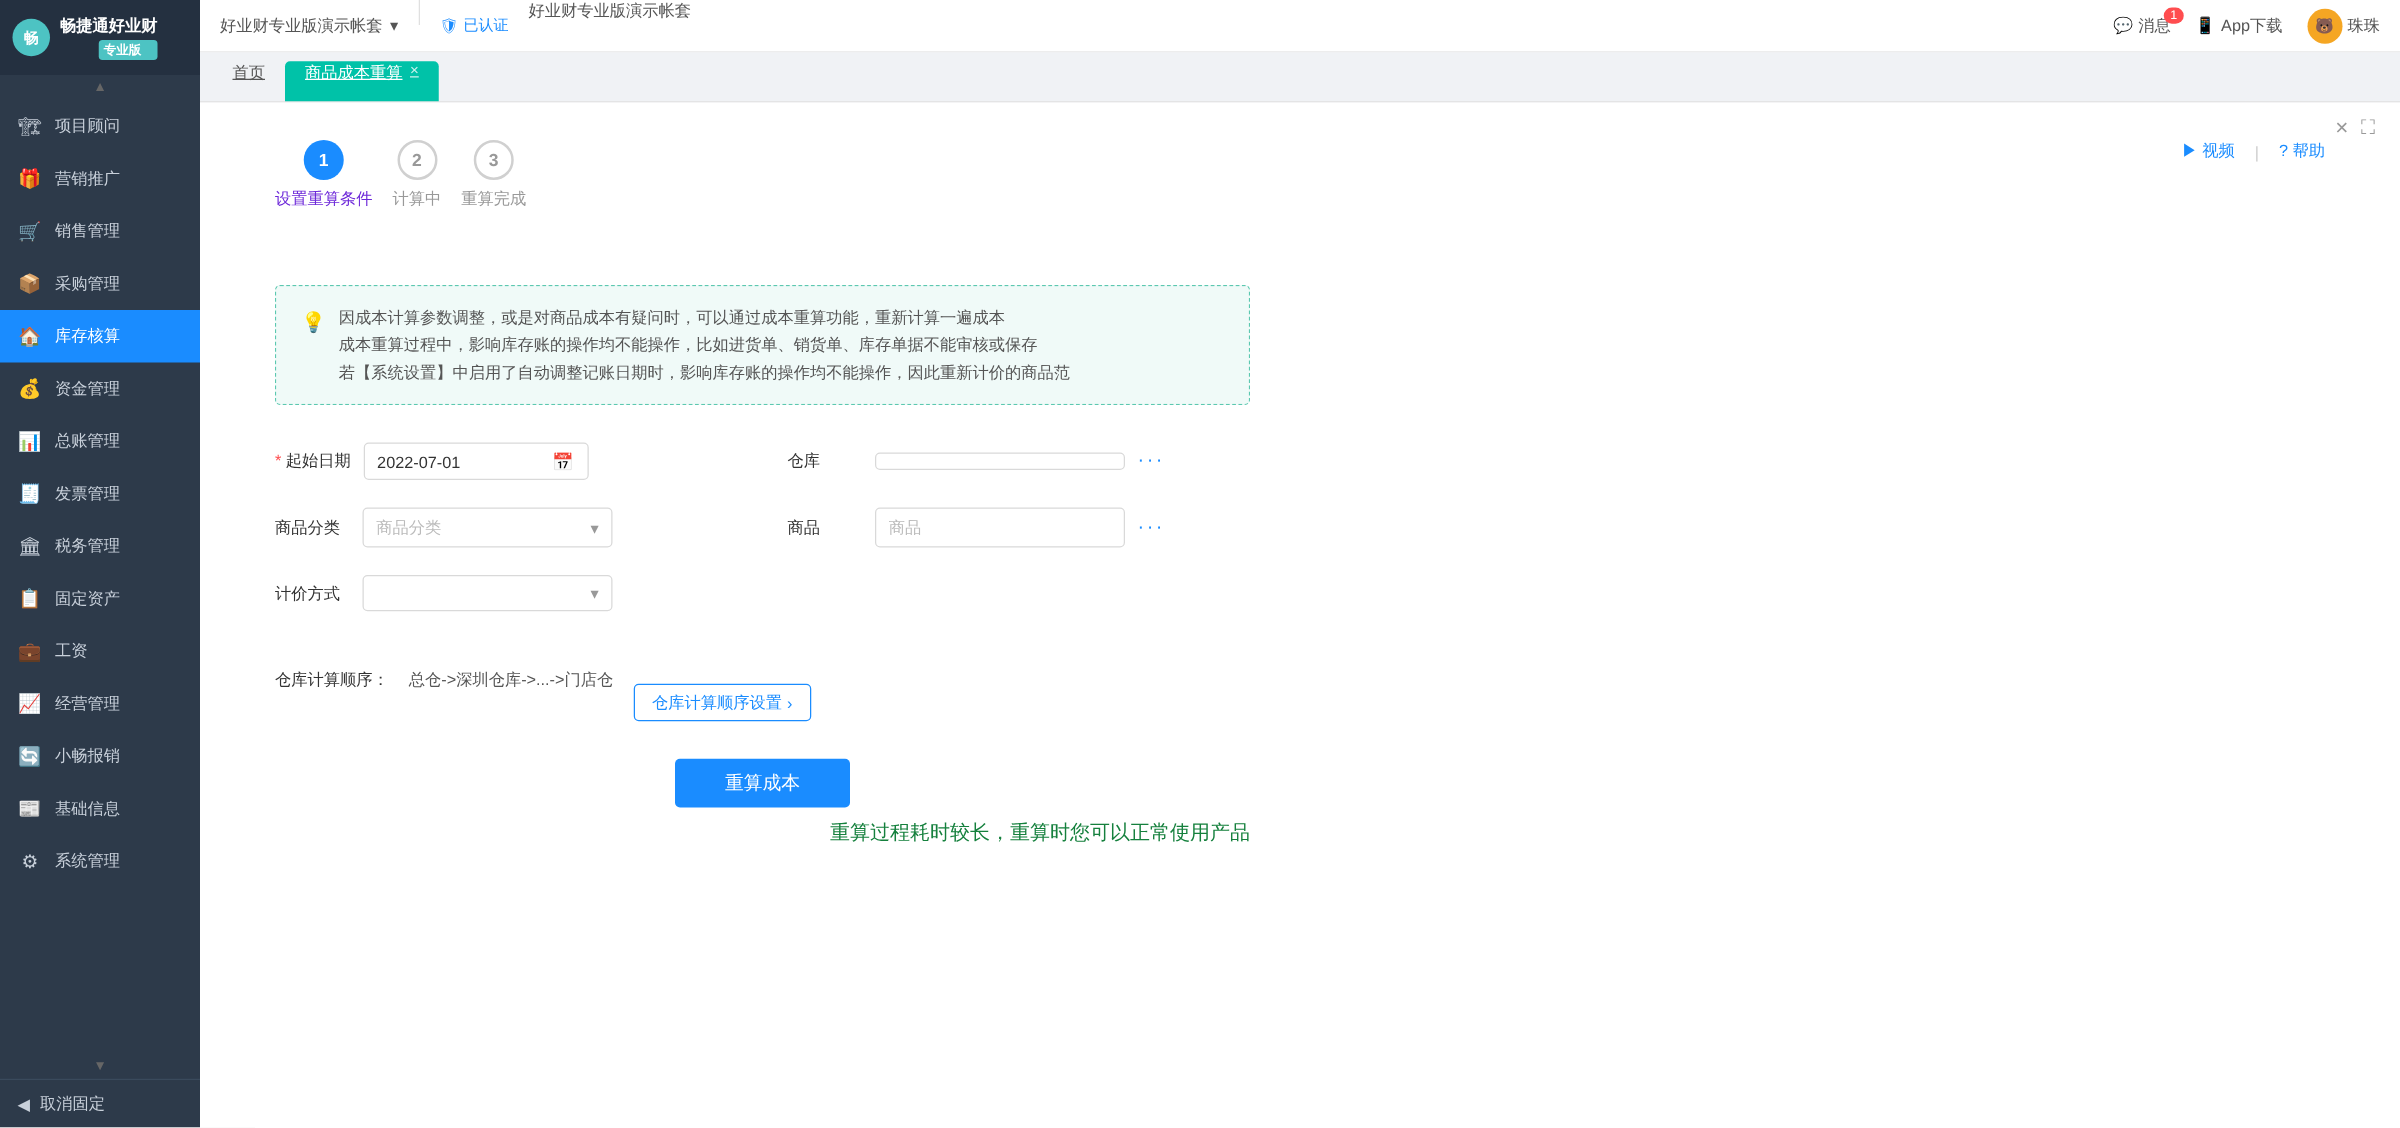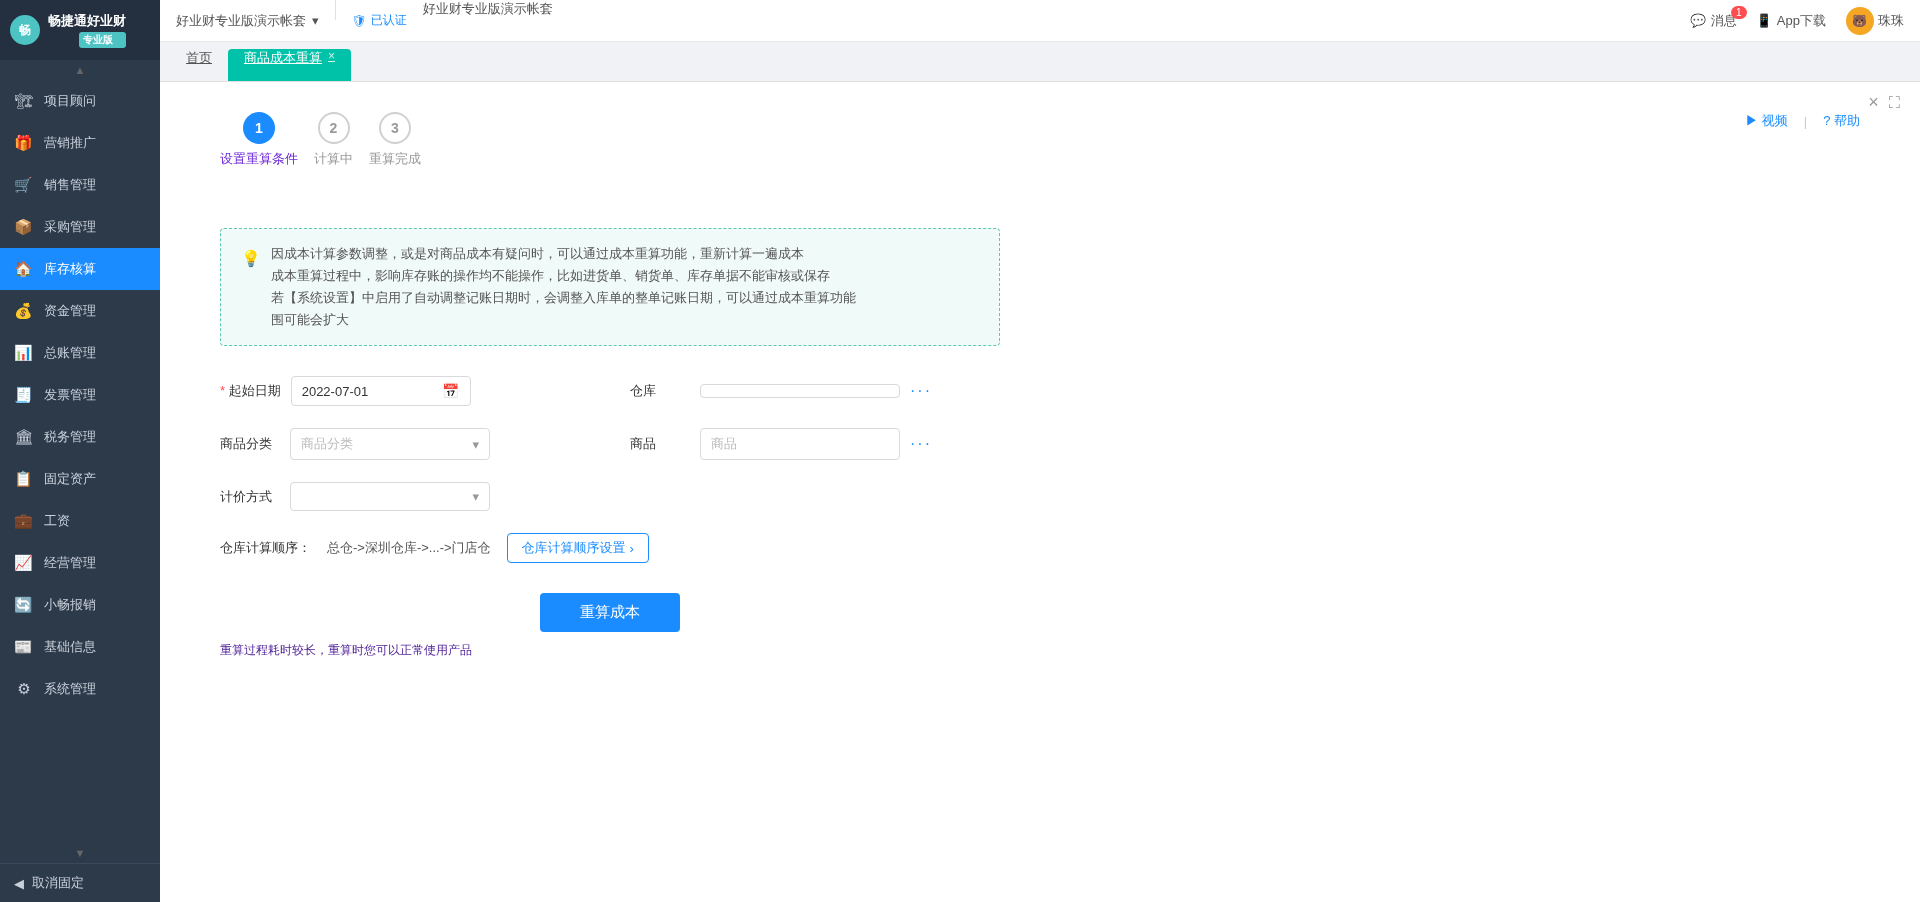--- a/index.html
+++ b/index.html
@@ -343,38 +343,39 @@
       background: #fff;
       border: 1px solid #1a8cff;
       border-radius: 4px;
       padding: 5px 14px;
       color: #1a8cff;
       font-size: 13px;
       cursor: pointer;
       display: flex;
       align-items: center;
       gap: 4px;
+      margin-top: 36px;
     }
 
     
     .btn-primary {
       background: #1a8cff;
       color: #fff;
       border: none;
       border-radius: 4px;
       padding: 10px 40px;
       font-size: 15px;
       cursor: pointer;
       display: block;
       margin: 20px auto 10px;
     }
     .btn-note {
-      text-align: left;
-      color: #4c1d95;
-      font-size: 12px;
+      text-align: right;
+      color: #15803d;
+      font-size: 16px;
       margin-top: 6px;
     }
   </style>
 </head>
 <body>
 
 <div class="sidebar">
   <div class="sidebar-logo">
     <div class="logo-icon">畅</div>
     <div>
@@ -538,22 +539,21 @@
           <span>帮助</span>
         </span>
       </div>
     </div>
 
     <div class="info-box">
       <span class="info-icon">💡</span>
       <div>
         <div>因成本计算参数调整，或是对商品成本有疑问时，可以通过成本重算功能，重新计算一遍成本</div>
         <div>成本重算过程中，影响库存账的操作均不能操作，比如进货单、销货单、库存单据不能审核或保存</div>
-        <div>若【系统设置】中启用了自动调整记账日期时，会调整入库单的整单记账日期，可以通过成本重算功能</div>
-        <div>围可能会扩大</div>
+        <div>若【系统设置】中启用了自动调整记账日期时，影响库存账的操作均不能操作，因此重新计价的商品范</div>
       </div>
     </div>
 
     <div class="form-section">
 
       <div class="form-row">
         <div class="form-field">
           <span class="form-label required">起始日期</span>
           <div class="form-input">
             <span>2022-07-01</span>

